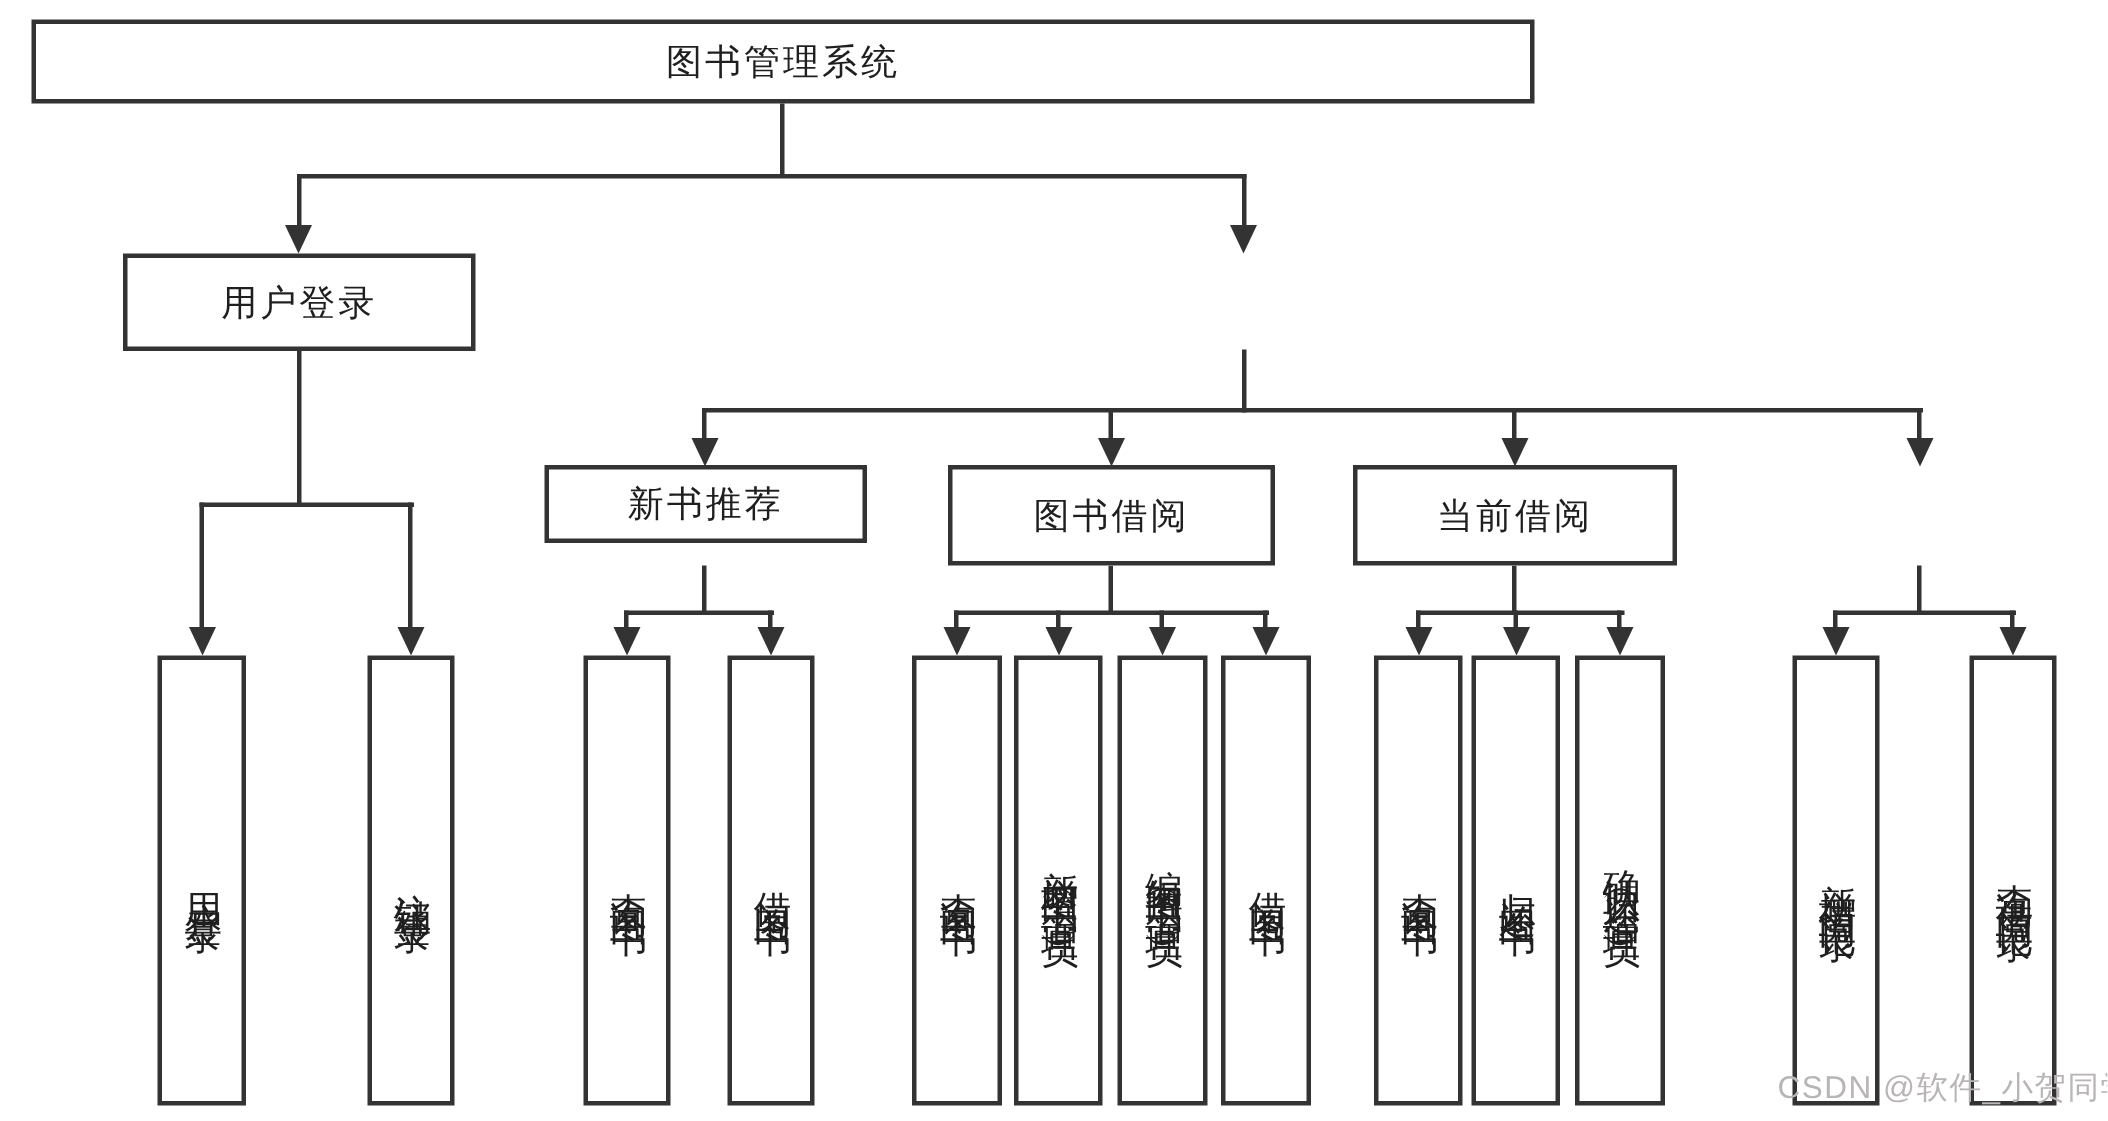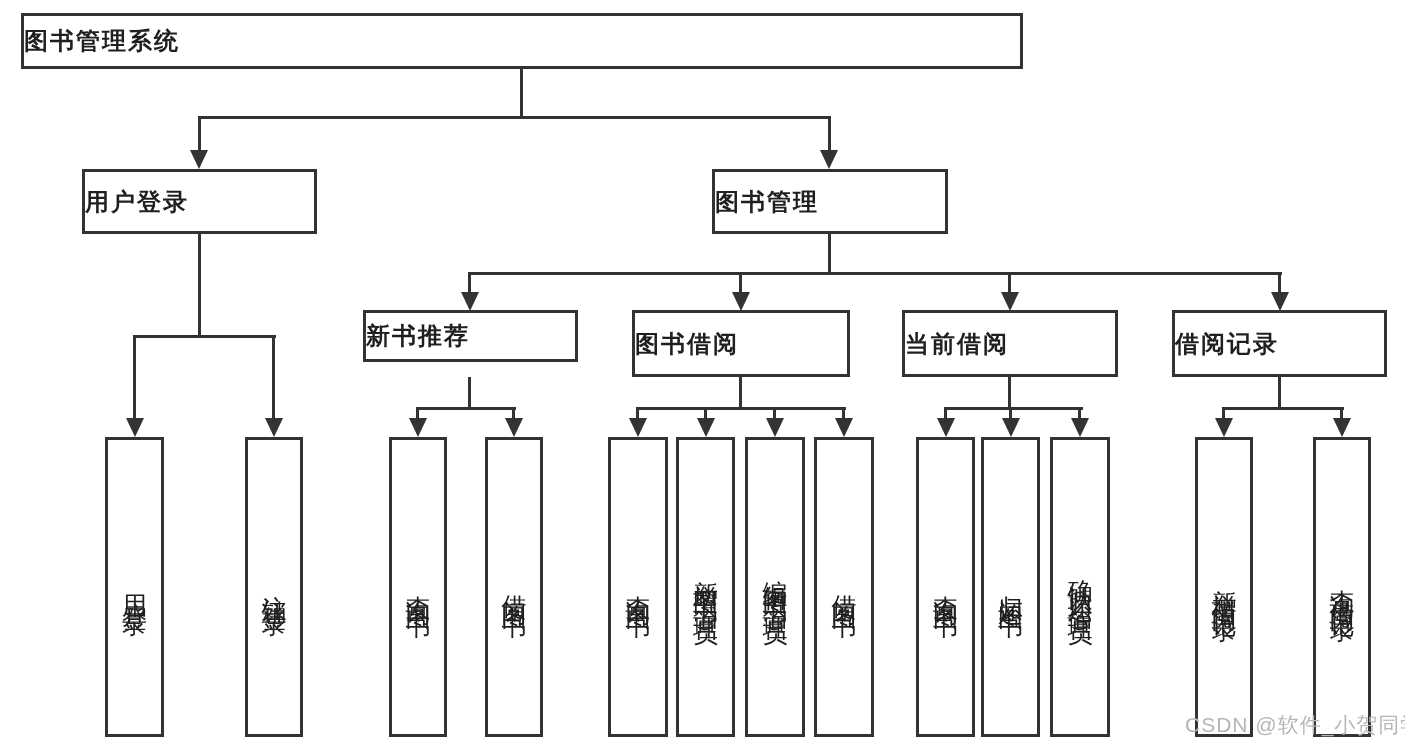--- a/index.html
+++ b/index.html
@@ -2,22 +2,22 @@
 <html><head>
 <meta charset="utf-8">
 <style>
   html,body{margin:0;padding:0;background:#fff;}
   .stage{position:relative;width:1405px;height:747px;background:#fff;overflow:hidden;
          font-family:"Liberation Sans",sans-serif;}
   .ln{position:absolute;background:#333;}
   .ar{position:absolute;width:0;height:0;border-left:9px solid transparent;
       border-right:9px solid transparent;border-top:19px solid #333;}
   .hbox{position:absolute;box-sizing:border-box;background:#fff;border:3px solid #333;
-        display:flex;align-items:center;
-        font-size:24px;color:#1f1f1f;letter-spacing:2px;white-space:nowrap;font-weight:bold;}
+        display:flex;align-items:center;justify-content:center;
+        font-size:24px;color:#1f1f1f;letter-spacing:2px;white-space:nowrap;}
   .vbox{position:absolute;box-sizing:border-box;background:#fff;border:3px solid #333;
         top:437px;height:300px;display:flex;align-items:center;justify-content:center;}
   .vbox span{writing-mode:vertical-rl;text-orientation:mixed;font-size:25px;
         letter-spacing:6px;color:#1f1f1f;line-height:1;}
   .wm{position:absolute;left:1185px;top:711px;font-size:21px;color:#b9b5b5;
       letter-spacing:1px;z-index:10;white-space:nowrap;}
 </style>
 </head>
 <body>
 
@@ -82,35 +82,29 @@
   <div class="ln" style="left:1340px;top:407px;width:3px;height:14px"></div>
   <div class="ar" style="left:1333px;top:418px"></div>
 
   <div class="hbox" style="left:21px;top:13px;width:1002px;height:56px">
     <span>图书管理系统</span>
   </div>
 
   <div class="hbox" style="left:82px;top:169px;width:235px;height:65px">
     <span>用户登录</span>
   </div>
-  <div class="hbox" style="left:712px;top:169px;width:236px;height:65px">
-    <span>图书管理</span>
-  </div>
 
   <div class="hbox" style="left:363px;top:310px;width:215px;height:52px">
     <span>新书推荐</span>
   </div>
   <div class="hbox" style="left:902px;top:310px;width:216px;height:67px">
     <span>当前借阅</span>
   </div>
   <div class="hbox" style="left:632px;top:310px;width:218px;height:67px">
     <span>图书借阅</span>
-  </div>
-  <div class="hbox" style="left:1172px;top:310px;width:215px;height:67px">
-    <span>借阅记录</span>
   </div>
 
   <div class="vbox" style="left:105px;width:59px">
     <span>用户登录</span>
   </div>
   <div class="vbox" style="left:245px;width:58px">
     <span>注销登录</span>
   </div>
 
   <div class="vbox" style="left:389px;width:58px">

